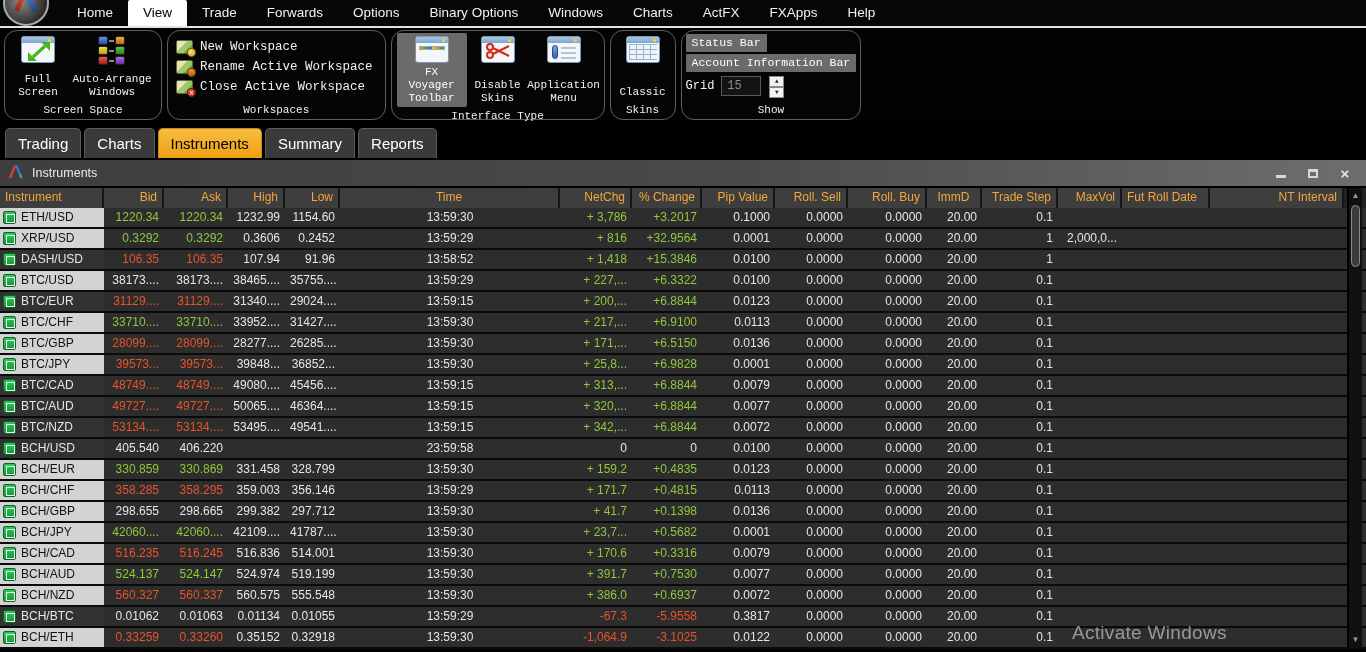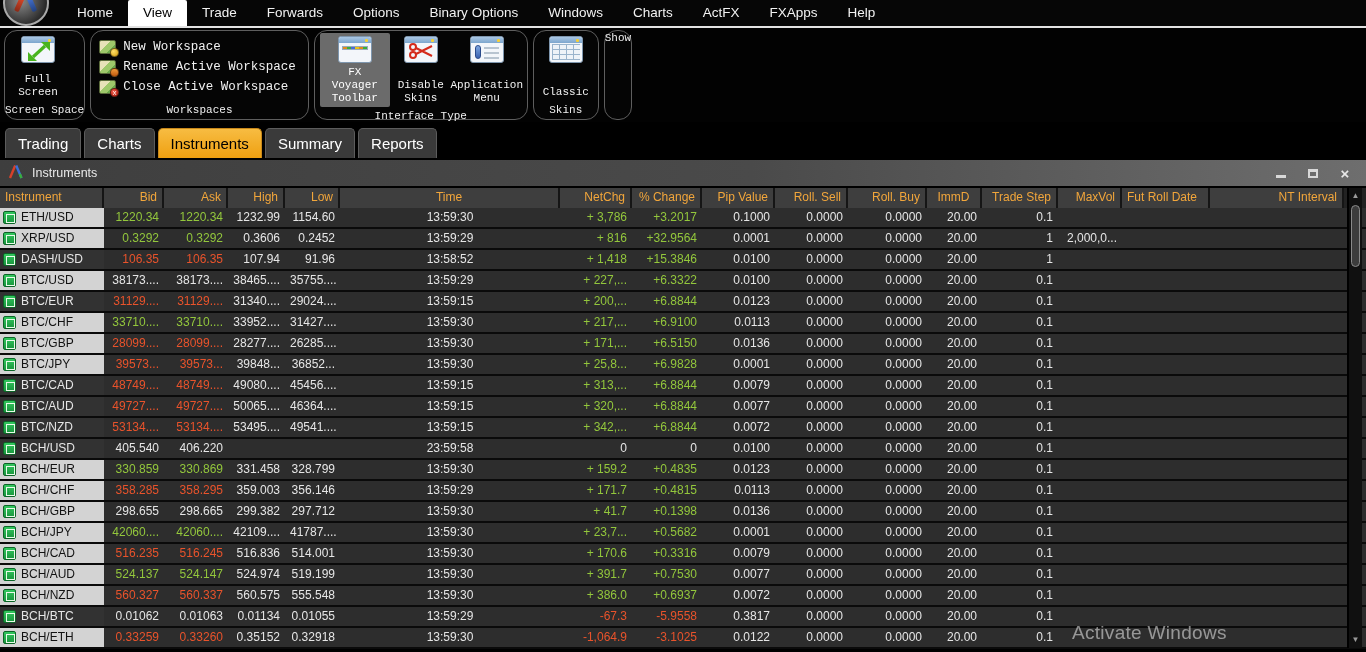--- a/index.html
+++ b/index.html
@@ -152,20 +152,34 @@
       <div class="bigbtn" style="width:56px;">
         <span class="win-ic ic-fullscreen">
           <svg width="32" height="22" viewBox="0 0 32 22">
             <line x1="10" y1="17" x2="22" y2="6" stroke="#49b41e" stroke-width="3.2"></line>
             <polygon points="18,2 27,2 27,11" fill="#49b41e"></polygon>
             <polygon points="5,12 5,21 14,21" fill="#49b41e"></polygon>
           </svg>
         </span>
         <span class="cap">Full Screen</span>
       </div>
+      <div class="bigbtn" style="width:88px;">
+        <span class="ic-autoarrange">
+          <i></i>
+            <i></i>
+            <i></i>
+            <i></i>
+            <i></i>
+            <i></i>
+            <b></b>
+            <b></b>
+            <b></b>
+        </span>
+        <span class="cap">Auto-Arrange Windows</span>
+      </div>
     </div>
     <div class="rgroup-label">Screen Space</div>
   </div>
 
   <div class="rgroup">
     <div class="rgroup-content" style="flex-direction:column; justify-content:center;">
       <div class="ws-item">
         <span class="map-ic">
             <span class="badge new"></span>
           </span>
@@ -224,20 +238,32 @@
         <span class="win-ic ic-classic">
             <span class="grid"></span>
           </span>
         <span class="cap">Classic</span>
       </div>
     </div>
     <div class="rgroup-label">Skins</div>
   </div>
 
   <div class="rgroup">
+    <div class="rgroup-content show-col">
+      <span class="toggle">Status Bar</span>
+      <span class="toggle">Account Information Bar</span>
+      <div class="gridrow">
+        <span class="glabel">Grid</span>
+        <span class="spinbox">15</span>
+        <span class="spinbtns">
+            <span>▲</span>
+            <span>▼</span>
+          </span>
+      </div>
+    </div>
     <div class="rgroup-label">Show</div>
   </div>
 </div>
 
 <div class="wtabs" id="workspace-tabs">
     <div class="wtab">Trading</div>
     <div class="wtab">Charts</div>
     <div class="wtab active">Instruments</div>
     <div class="wtab">Summary</div>
     <div class="wtab">Reports</div>

